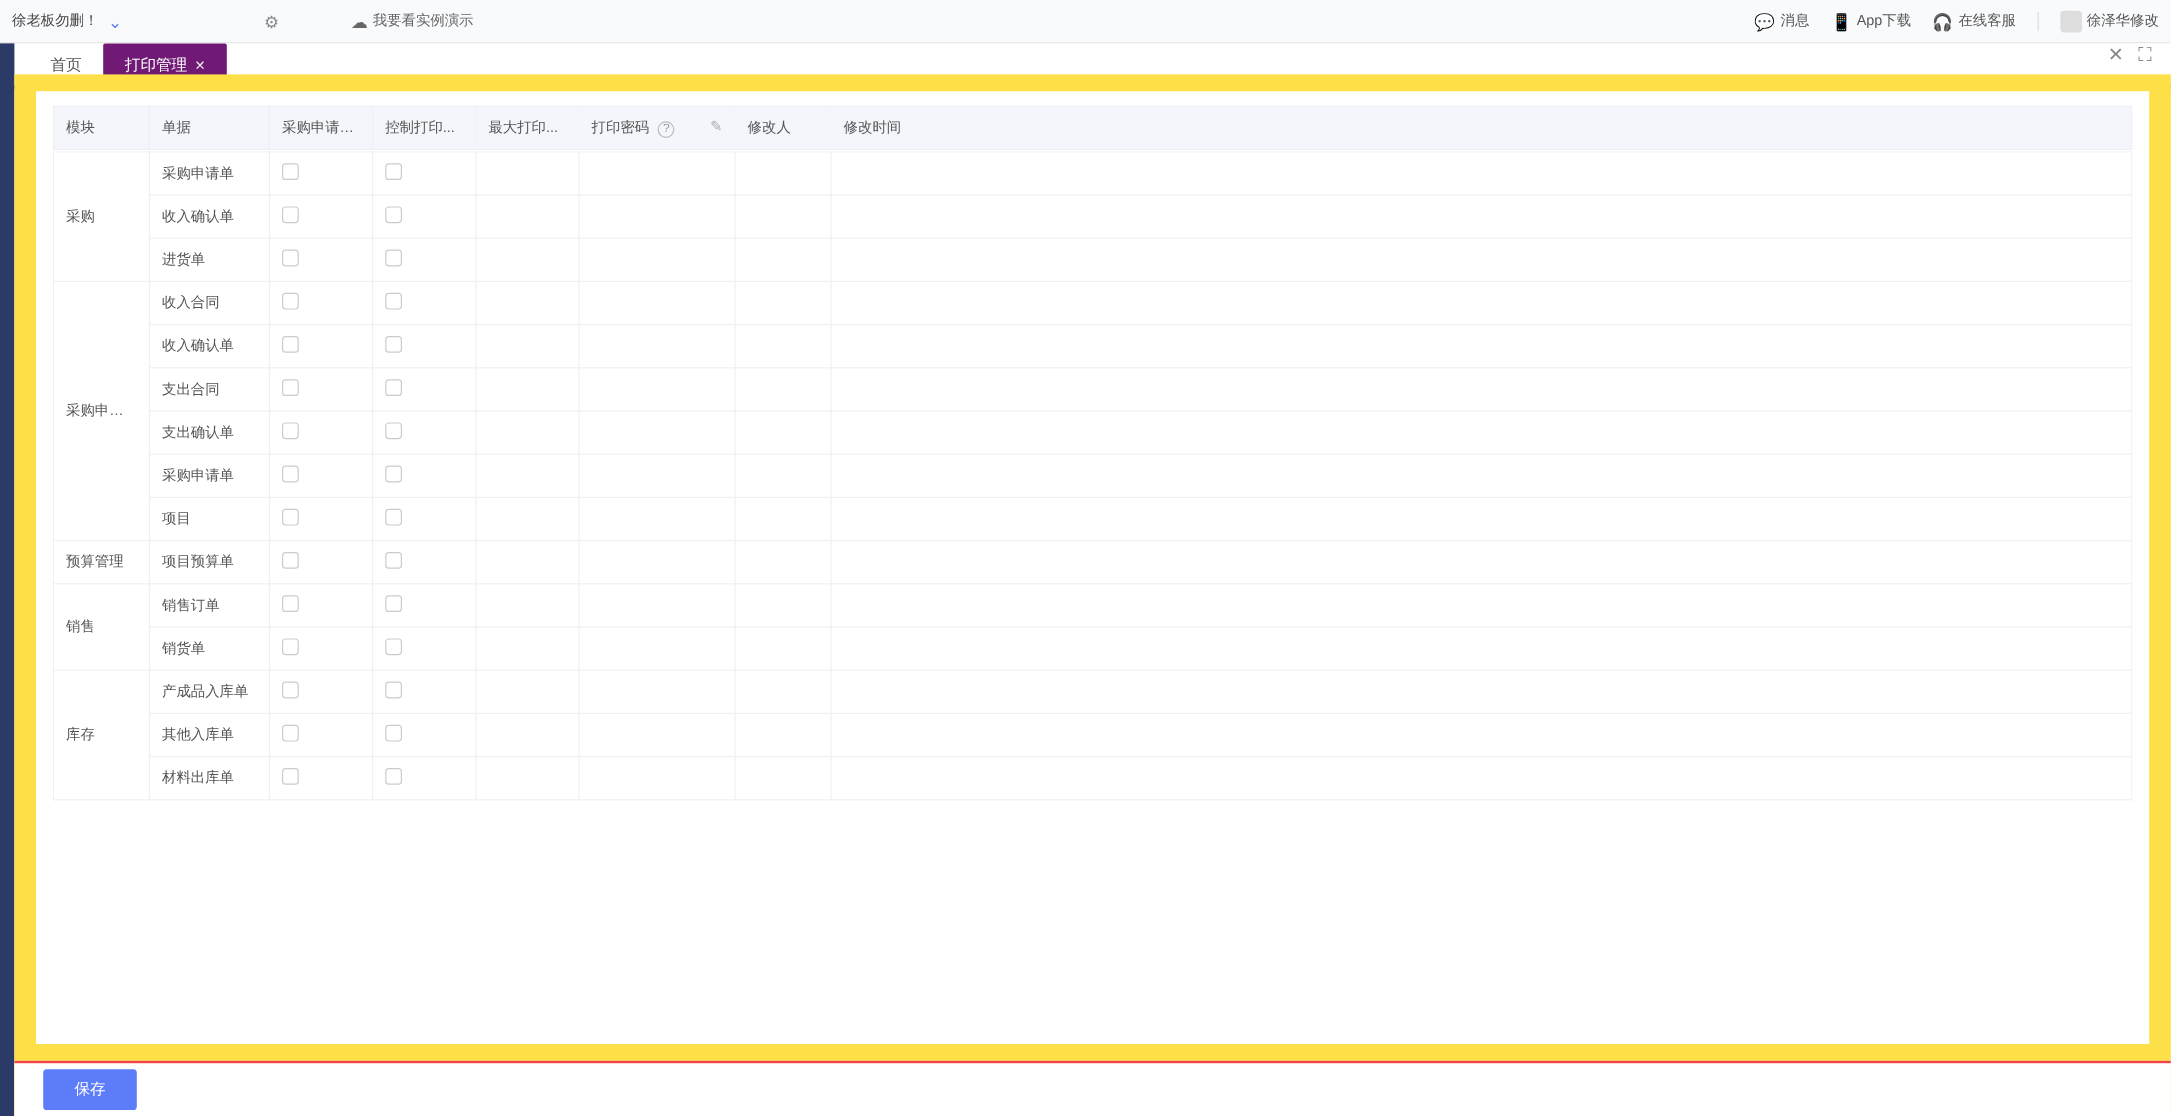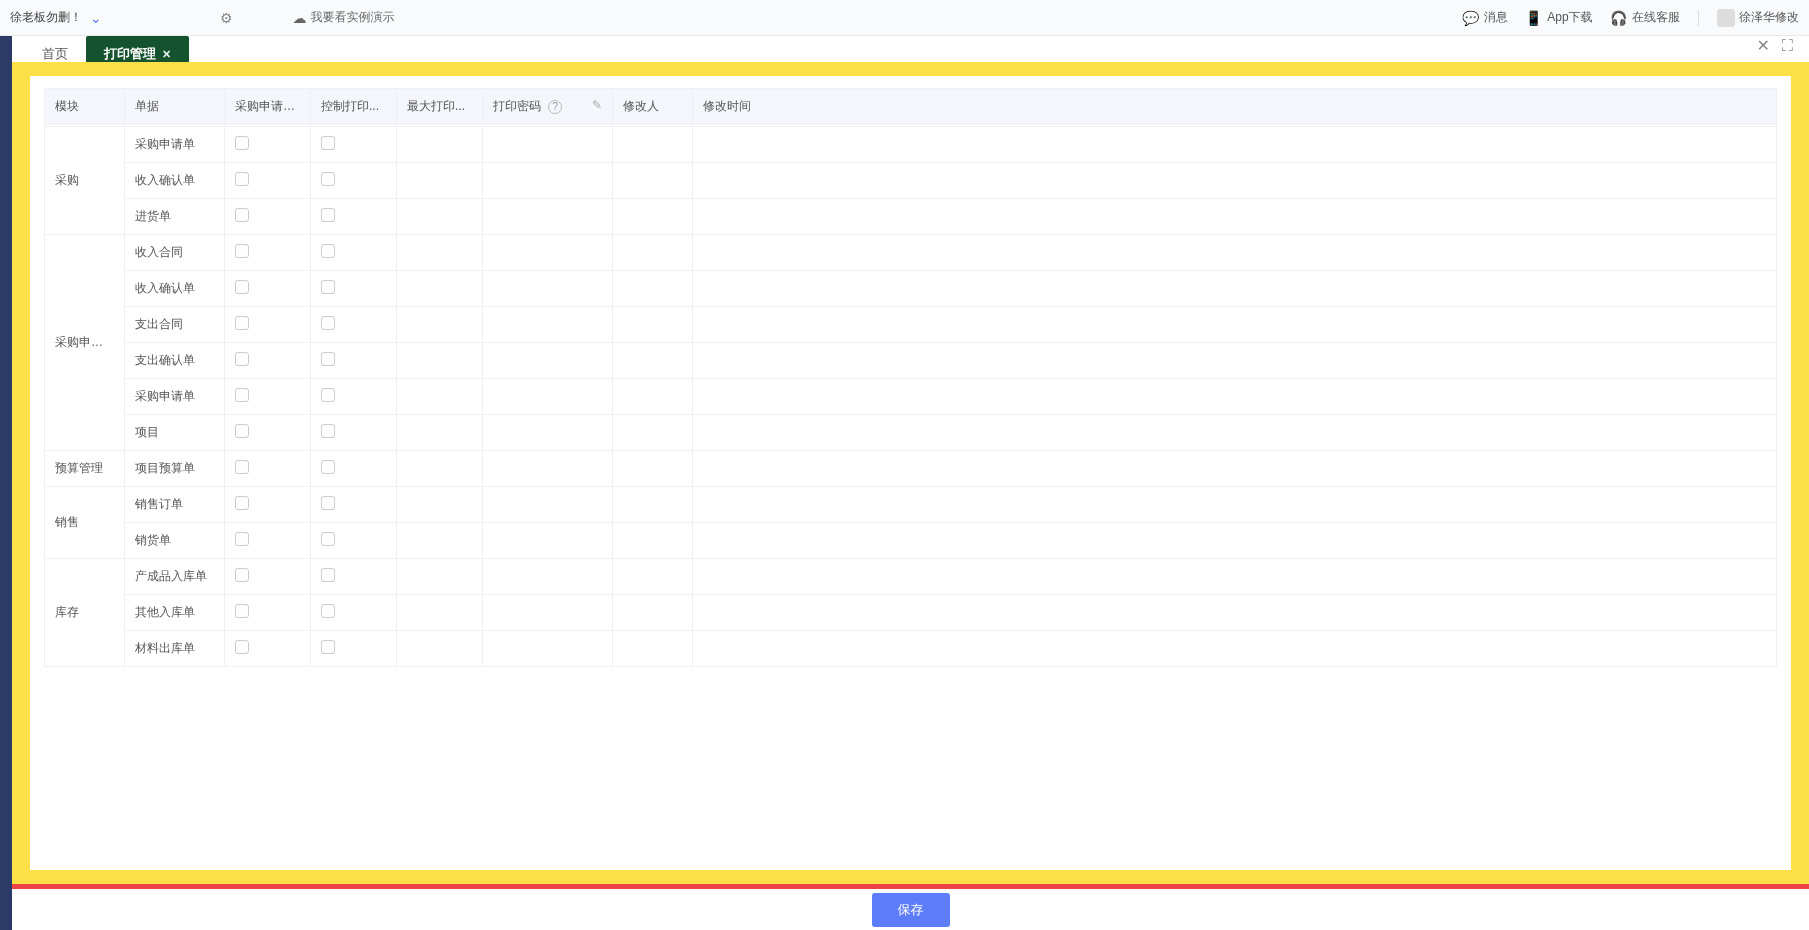--- a/index.html
+++ b/index.html
@@ -79,24 +79,23 @@
   margin-left: 14px;
 }
 .tab {
   padding: 9px 18px;
   font-size: 13px;
   color: #555;
   cursor: pointer;
   display: flex; align-items: center; gap: 6px;
 }
 .tab.active {
-  background: #14532d;
+  background: #701a75;
   color: #fff;
   border-radius: 2px;
-  font-weight: bold;
 }
 .tab-close { font-size: 11px; opacity: .9; }
 .tabsbar-right {
   margin-left: auto;
   display: flex;
   align-items: center;
   gap: 12px;
   padding-right: 6px;
 }
 .icon-btn { color: #888; font-size: 16px; cursor: pointer; }
@@ -177,24 +176,24 @@
 .tbody-scroll::-webkit-scrollbar { width: 8px; }
 .tbody-scroll::-webkit-scrollbar-thumb { background: #d0d3da; border-radius: 4px; }
 .tbody-scroll::-webkit-scrollbar-track { background: transparent; }
 
 
 .footer {
   position: absolute;
   left: 12px; right: 0; bottom: 0;
   height: 46px;
   background: #fff;
-  border-top: 5px solid #ef4444;
-  display: flex;
-  align-items: center;
-  justify-content: center;
+  border-top: 2px solid #ef4444;
+  display: flex;
+  align-items: center;
+  justify-content: flex-start;
   padding: 0 24px;
 }
 .btn-primary {
   background: #5c7cfa;
   color: #fff;
   border: none;
   padding: 8px 26px;
   border-radius: 3px;
   font-size: 13px;
   cursor: pointer;

